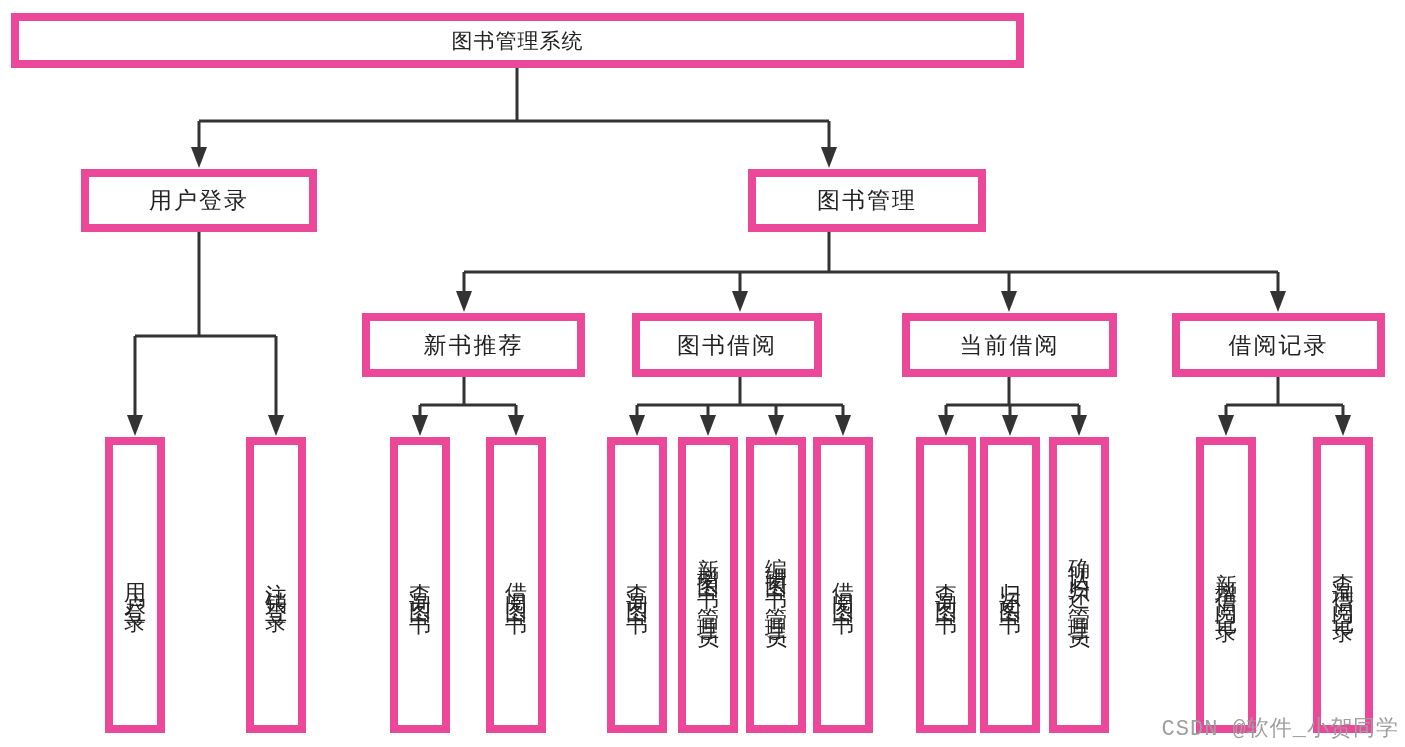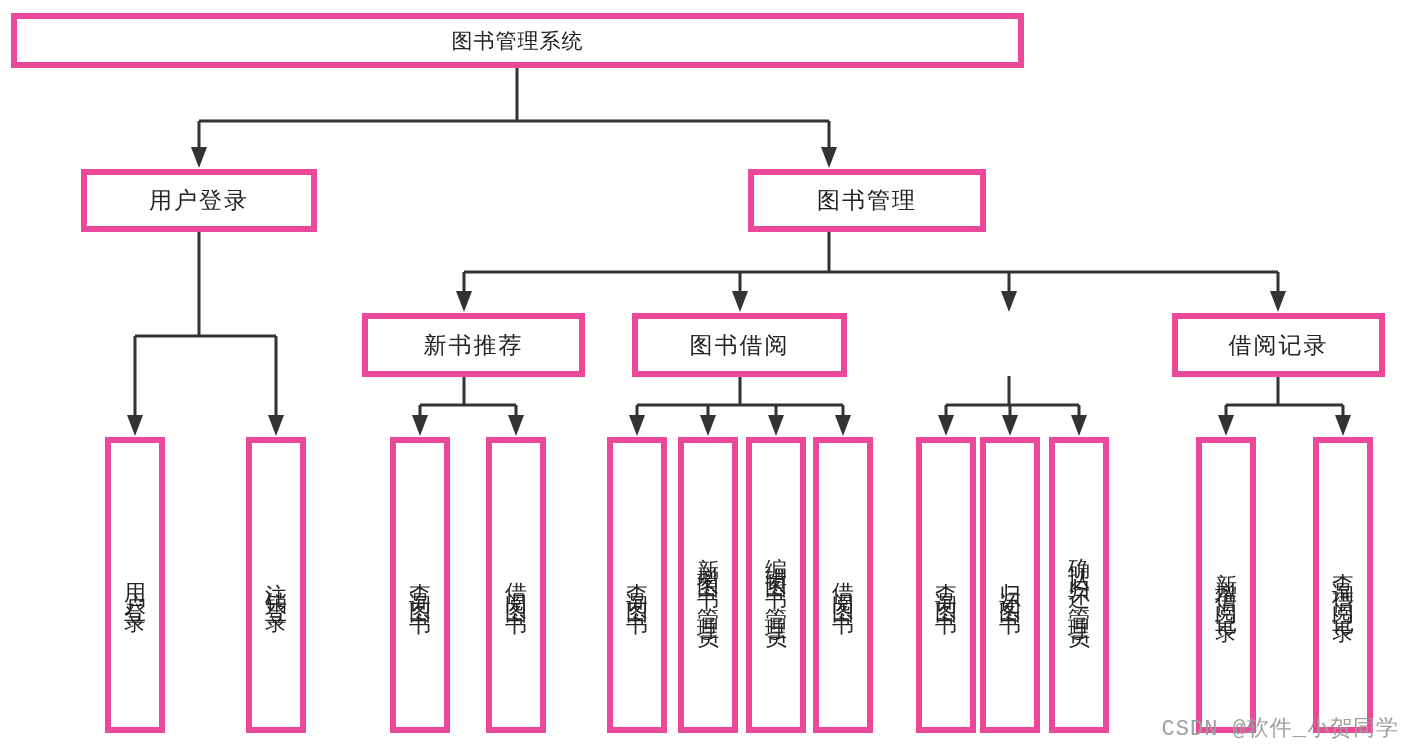--- a/index.html
+++ b/index.html
@@ -7,21 +7,21 @@
     position:relative;
     width:1405px;height:747px;
     background:#ffffff;
     font-family:"Liberation Sans","DejaVu Sans",sans-serif;
     overflow:hidden;
   }
   .connectors{position:absolute;left:0;top:0;width:1405px;height:747px;}
   .node{
     position:absolute;
     box-sizing:border-box;
-    border:6px solid #ec4899;
+    border:8px solid #ec4899;
     background:#ffffff;
     display:flex;align-items:center;justify-content:center;
   }
   .hnode .nlabel{
     font-size:23px;color:#222222;letter-spacing:2px;white-space:nowrap;
   }
   .root .nlabel{font-size:21px;letter-spacing:1px;}
   .vnode .vlabel{
     writing-mode:vertical-rl;
     text-orientation:mixed;
@@ -93,22 +93,25 @@
   <div class="node hnode" style="left:81px;top:169px;width:236px;height:63px">
     <span class="nlabel">用户登录</span>
   </div>
   <div class="node hnode" style="left:748px;top:169px;width:238px;height:63px">
     <span class="nlabel">图书管理</span>
   </div>
 
   <div class="node hnode" style="left:362px;top:313px;width:223px;height:64px">
     <span class="nlabel">新书推荐</span>
   </div>
-  <div class="node hnode" style="left:632px;top:313px;width:215px;height:64px">
+  <div class="node hnode" style="left:632px;top:313px;width:190px;height:64px">
     <span class="nlabel">图书借阅</span>
+  </div>
+  <div class="node hnode" style="left:902px;top:313px;width:215px;height:64px">
+    <span class="nlabel">当前借阅</span>
   </div>
   <div class="node hnode" style="left:1172px;top:313px;width:213px;height:64px">
     <span class="nlabel">借阅记录</span>
   </div>
 
   <div class="node vnode" style="left:105px;top:437px;width:60px;height:296px">
     <span class="vlabel">用户登录</span>
   </div>
   <div class="node vnode" style="left:246px;top:437px;width:60px;height:296px">
     <span class="vlabel">注销登录</span>

